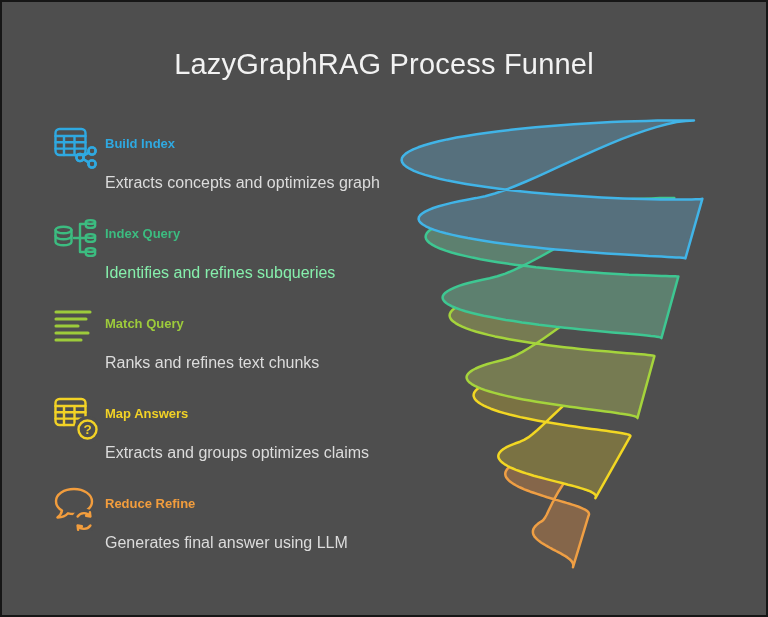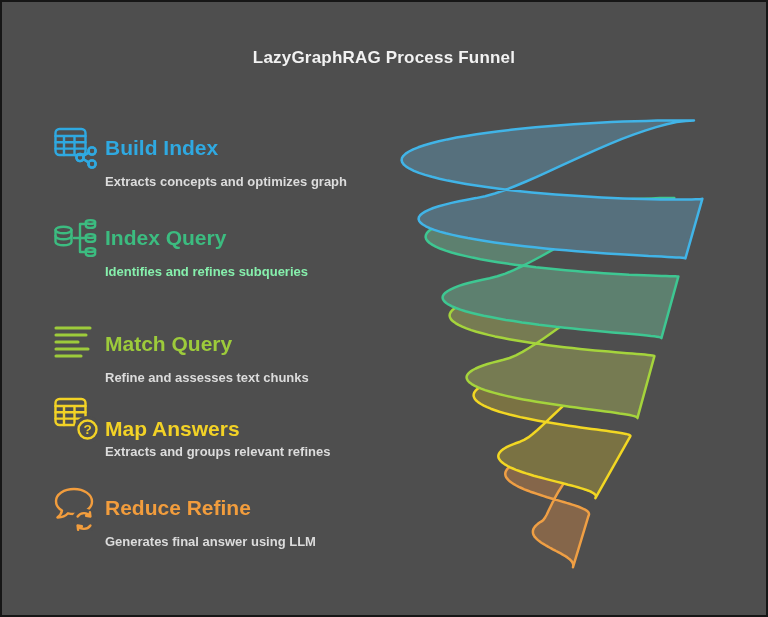--- a/index.html
+++ b/index.html
@@ -1,27 +1,27 @@
 <!DOCTYPE html>
 <html style="--bg: #4e4e4e;"><head>
 <meta charset="utf-8">
 <style>
   html,body{margin:0;padding:0;}
   body{width:768px;height:617px;overflow:hidden;font-family:"Liberation Sans",sans-serif;}
   .canvas{position:absolute;inset:0;width:764px;height:613px;background:var(--bg,#4e4e4e);border:2px solid #161616;}
   .page-title{position:absolute;left:0;top:46px;width:100%;text-align:center;
-    font-size:17px;font-weight:700;color:#f2f2f2;letter-spacing:.2px;}
+    font-size:29px;font-weight:400;color:#f2f2f2;letter-spacing:.2px;}
   .step{position:absolute;left:50px;width:330px;height:90px;}
   .step .icon{position:absolute;left:0;top:0;width:48px;height:48px;}
   .step .icon svg{width:48px;height:48px;display:block;}
   .step .icon svg *{stroke:currentColor;fill:none;stroke-width:2.4;stroke-linecap:round;stroke-linejoin:round;}
   .step .icon svg .halo{stroke:var(--bg,#4e4e4e);fill:var(--bg,#4e4e4e);}
   .step .icon svg text{stroke:none;fill:currentColor;font-family:"Liberation Sans",sans-serif;font-weight:700;font-size:13.5px;}
-  .step .label{position:absolute;left:53px;top:12px;font-size:21px;font-weight:700;white-space:nowrap;}
-  .step .desc{position:absolute;left:53px;top:50px;font-size:13px;color:#dcdcdc;white-space:nowrap;font-weight:bold;}
+  .step .label{position:absolute;left:53px;top:12px;font-size:13px;font-weight:700;white-space:nowrap;}
+  .step .desc{position:absolute;left:53px;top:50px;font-size:16px;color:#dcdcdc;white-space:nowrap;}
   .funnel{position:absolute;left:380px;top:90px;}
 </style>
 </head>
 <body>
 
 <div class="canvas" style="border-color: rgb(22, 22, 22);">
 
   <div class="page-title" style="color: rgb(242, 242, 242);">LazyGraphRAG Process Funnel</div>
 
   <div class="step" style="top:122px">
@@ -57,42 +57,42 @@
         <ellipse cx="38.5" cy="22" rx="4.6" ry="1.9"></ellipse>
         <path d="M33.9,22 V26 A4.6,1.9 0 0 0 43.1,26 V22"></path>
         <ellipse cx="38.5" cy="36" rx="4.6" ry="1.9"></ellipse>
         <path d="M33.9,36 V40 A4.6,1.9 0 0 0 43.1,40 V36"></path>
       </svg>
     </span>
     <span class="label" style="color: rgb(60, 188, 128);">Index Query</span>
     <span class="desc" style="color: #86efac;">Identifies and refines subqueries</span>
   </div>
 
-  <div class="step" style="top:318px">
+  <div class="step" style="top:302px">
     <span class="icon" style="color: rgb(157, 203, 59);">
       <svg viewBox="0 0 48 48">
         <path d="M4,8 H38 M4,15 H34 M4,22 H26 M4,29 H36 M4,36 H29" style="stroke-width:3.1"></path>
       </svg>
     </span>
     <span class="label" style="color: rgb(157, 203, 59);">Match Query</span>
-    <span class="desc" style="color: rgb(220, 220, 220);">Refine and assesses text chunks</span>
+    <span class="desc" style="color: rgb(220, 220, 220);">Ranks and refines text chunks</span>
   </div>
 
   <div class="step" style="top:392px">
     <span class="icon" style="color: rgb(242, 210, 38);">
       <svg viewBox="0 0 48 48">
         <rect x="3.5" y="5" width="30" height="26" rx="4"></rect>
         <path d="M3.5,12 H33.5 M12,12 V31 M22.5,12 V31 M3.5,18.3 H33.5 M3.5,24.6 H33.5"></path>
         <circle class="halo" cx="35.5" cy="35.5" r="12.3"></circle>
         <circle cx="35.5" cy="35.5" r="9"></circle>
         <text x="35.5" y="40.3" text-anchor="middle">?</text>
       </svg>
     </span>
-    <span class="label" style="color: rgb(242, 210, 38); margin-top: 11px;">Map Answers</span>
-    <span class="desc" style="color: rgb(220, 220, 220);">Extracts and groups relevant refines</span>
+    <span class="label" style="color: rgb(242, 210, 38);">Map Answers</span>
+    <span class="desc" style="color: rgb(220, 220, 220);">Extracts and groups optimizes claims</span>
   </div>
 
   <div class="step" style="top:482px">
     <span class="icon" style="color: rgb(242, 157, 61);">
       <svg viewBox="0 0 48 48">
         <path d="M22,5 C12,5 4,10.4 4,17 C4,21 6.3,24.4 10,26.5 C9.6,29 8,31.5 5.5,33.5 C9.8,33.6 13.6,32 16,29.3 C17.9,29.8 20,30 22,30 C32,30 40,24.4 40,17.5 C40,10.5 32,5 22,5 Z"></path>
         <circle class="halo" cx="32" cy="37" r="11.3"></circle>
         <path d="M25.6,32.5 A7.8,7.8 0 0 1 38.4,32.5 M38.4,32.5 l-4.3,-0.8 M38.4,32.5 l-0.5,-4.3"></path>
         <path d="M38.4,41.5 A7.8,7.8 0 0 1 25.6,41.5 M25.6,41.5 l4.3,0.8 M25.6,41.5 l0.5,4.3"></path>
       </svg>

